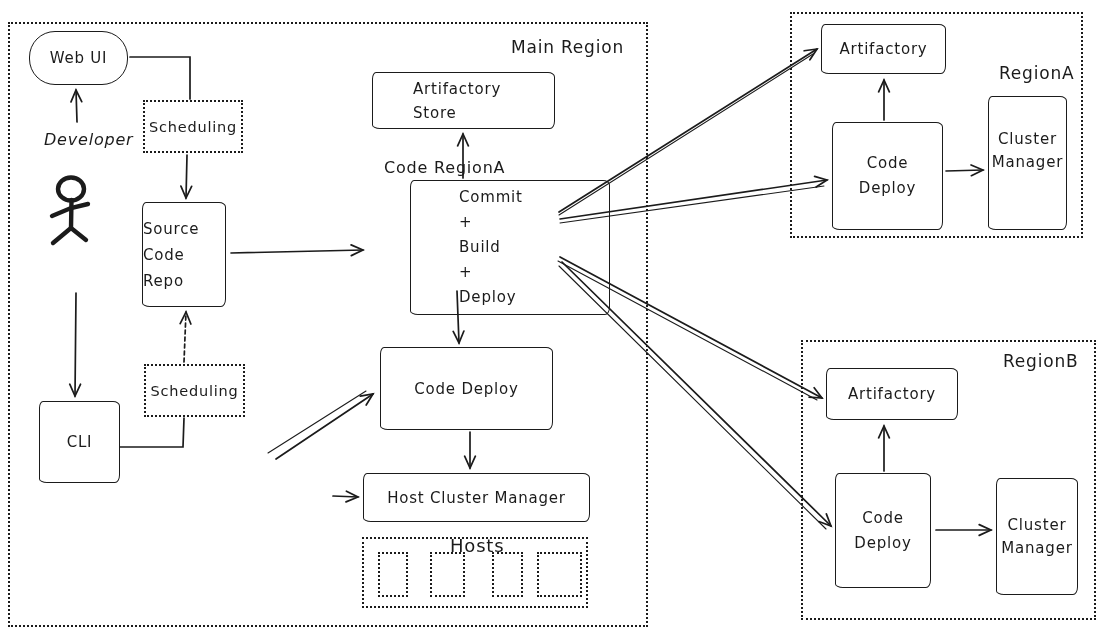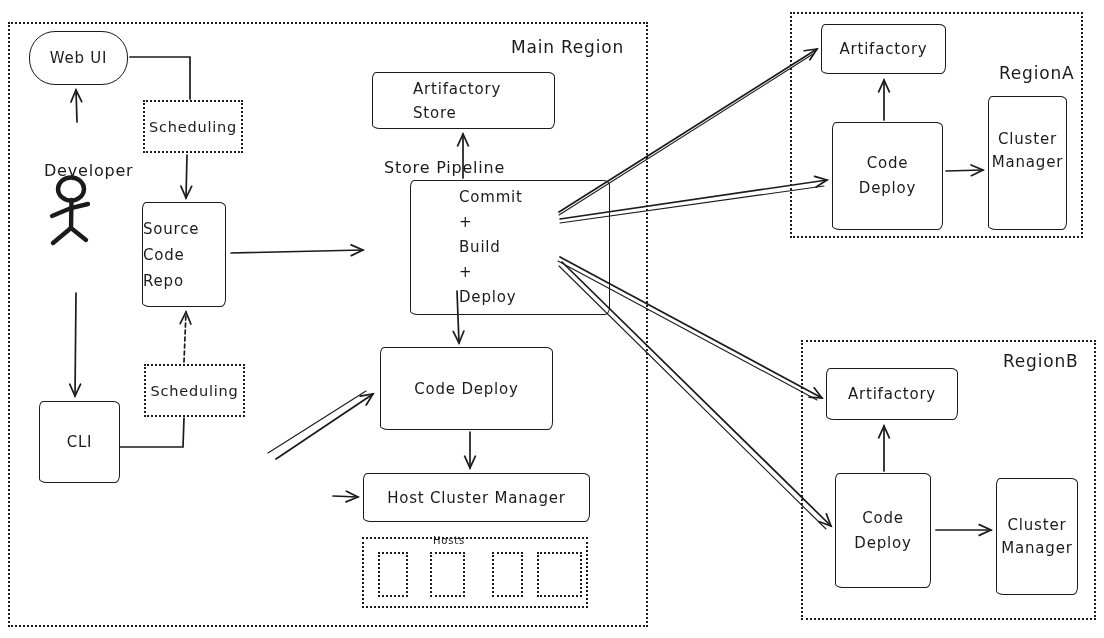--- a/index.html
+++ b/index.html
@@ -37,48 +37,48 @@
   <div class="nodes">
 
     <div class="lbl region-lbl" style="left:511px;top:37px;">Main Region</div>
     <div class="lbl region-lbl" style="left:999px;top:19px;margin-top:44px;">RegionA</div>
     <div class="lbl region-lbl" style="left:1003px;top:351px;">RegionB</div>
 
     <div class="node" style="left:29px;top:31px;width:99px;height:54px;border-radius:26px;">Web UI</div>
 
     <div class="node dotted" style="left:143px;top:100px;width:100px;height:53px;font-size:14.5px;">Scheduling</div>
 
-    <div class="lbl" style="left:44px;top:161px;">Developer</div>
+    <div class="lbl" style="left:44px;top:130px;font-style:italic;">Developer</div>
 
     <div class="node align-left" style="left:142px;top:202px;width:84px;height:105px;line-height:26px;">Source
 Code
 Repo</div>
 
     <div class="node" style="left:39px;top:401px;width:81px;height:82px;">CLI</div>
 
     <div class="node dotted" style="left:144px;top:364px;width:101px;height:53px;font-size:14.5px;">Scheduling</div>
 
     <div class="node align-left" style="left:372px;top:72px;width:183px;height:57px;padding-left:40px;">Artifactory
 Store</div>
 
-    <div class="lbl" style="left:384px;top:158px;">Store Pipeline</div>
+    <div class="lbl" style="left:384px;top:158px;">Code RegionA</div>
 
     <div class="node align-left" style="left:370px;top:180px;width:200px;height:135px;padding-left:48px;line-height:25px;margin-left:40px;">Commit
 +
 Build
 +
 Deploy</div>
 
     <div class="node" style="left:380px;top:347px;width:173px;height:83px;">Code Deploy</div>
 
 
     <div class="node" style="left:363px;top:473px;width:227px;height:49px;">Host Cluster Manager</div>
 
     <div class="node dotted" style="left:362px;top:537px;width:226px;height:71px;"></div>
-    <div class="lbl" style="left:433px;top:535px;font-size:10px;background:transparent;">Hosts</div>
+    <div class="lbl" style="left:450px;top:535px;font-size:18px;background:transparent;">Hosts</div>
     <div class="node dotted" style="left:378px;top:552px;width:30px;height:45px;"></div>
     <div class="node dotted" style="left:430px;top:552px;width:35px;height:45px;"></div>
     <div class="node dotted" style="left:492px;top:552px;width:31px;height:45px;"></div>
     <div class="node dotted" style="left:537px;top:552px;width:45px;height:45px;"></div>
 
     <div class="node" style="left:821px;top:24px;width:125px;height:50px;">Artifactory</div>
     <div class="node" style="left:832px;top:122px;width:111px;height:108px;line-height:25px;">Code
 Deploy</div>
     <div class="node" style="left:988px;top:96px;width:79px;height:134px;line-height:23px;padding-bottom:24px;">Cluster
 Manager</div>

